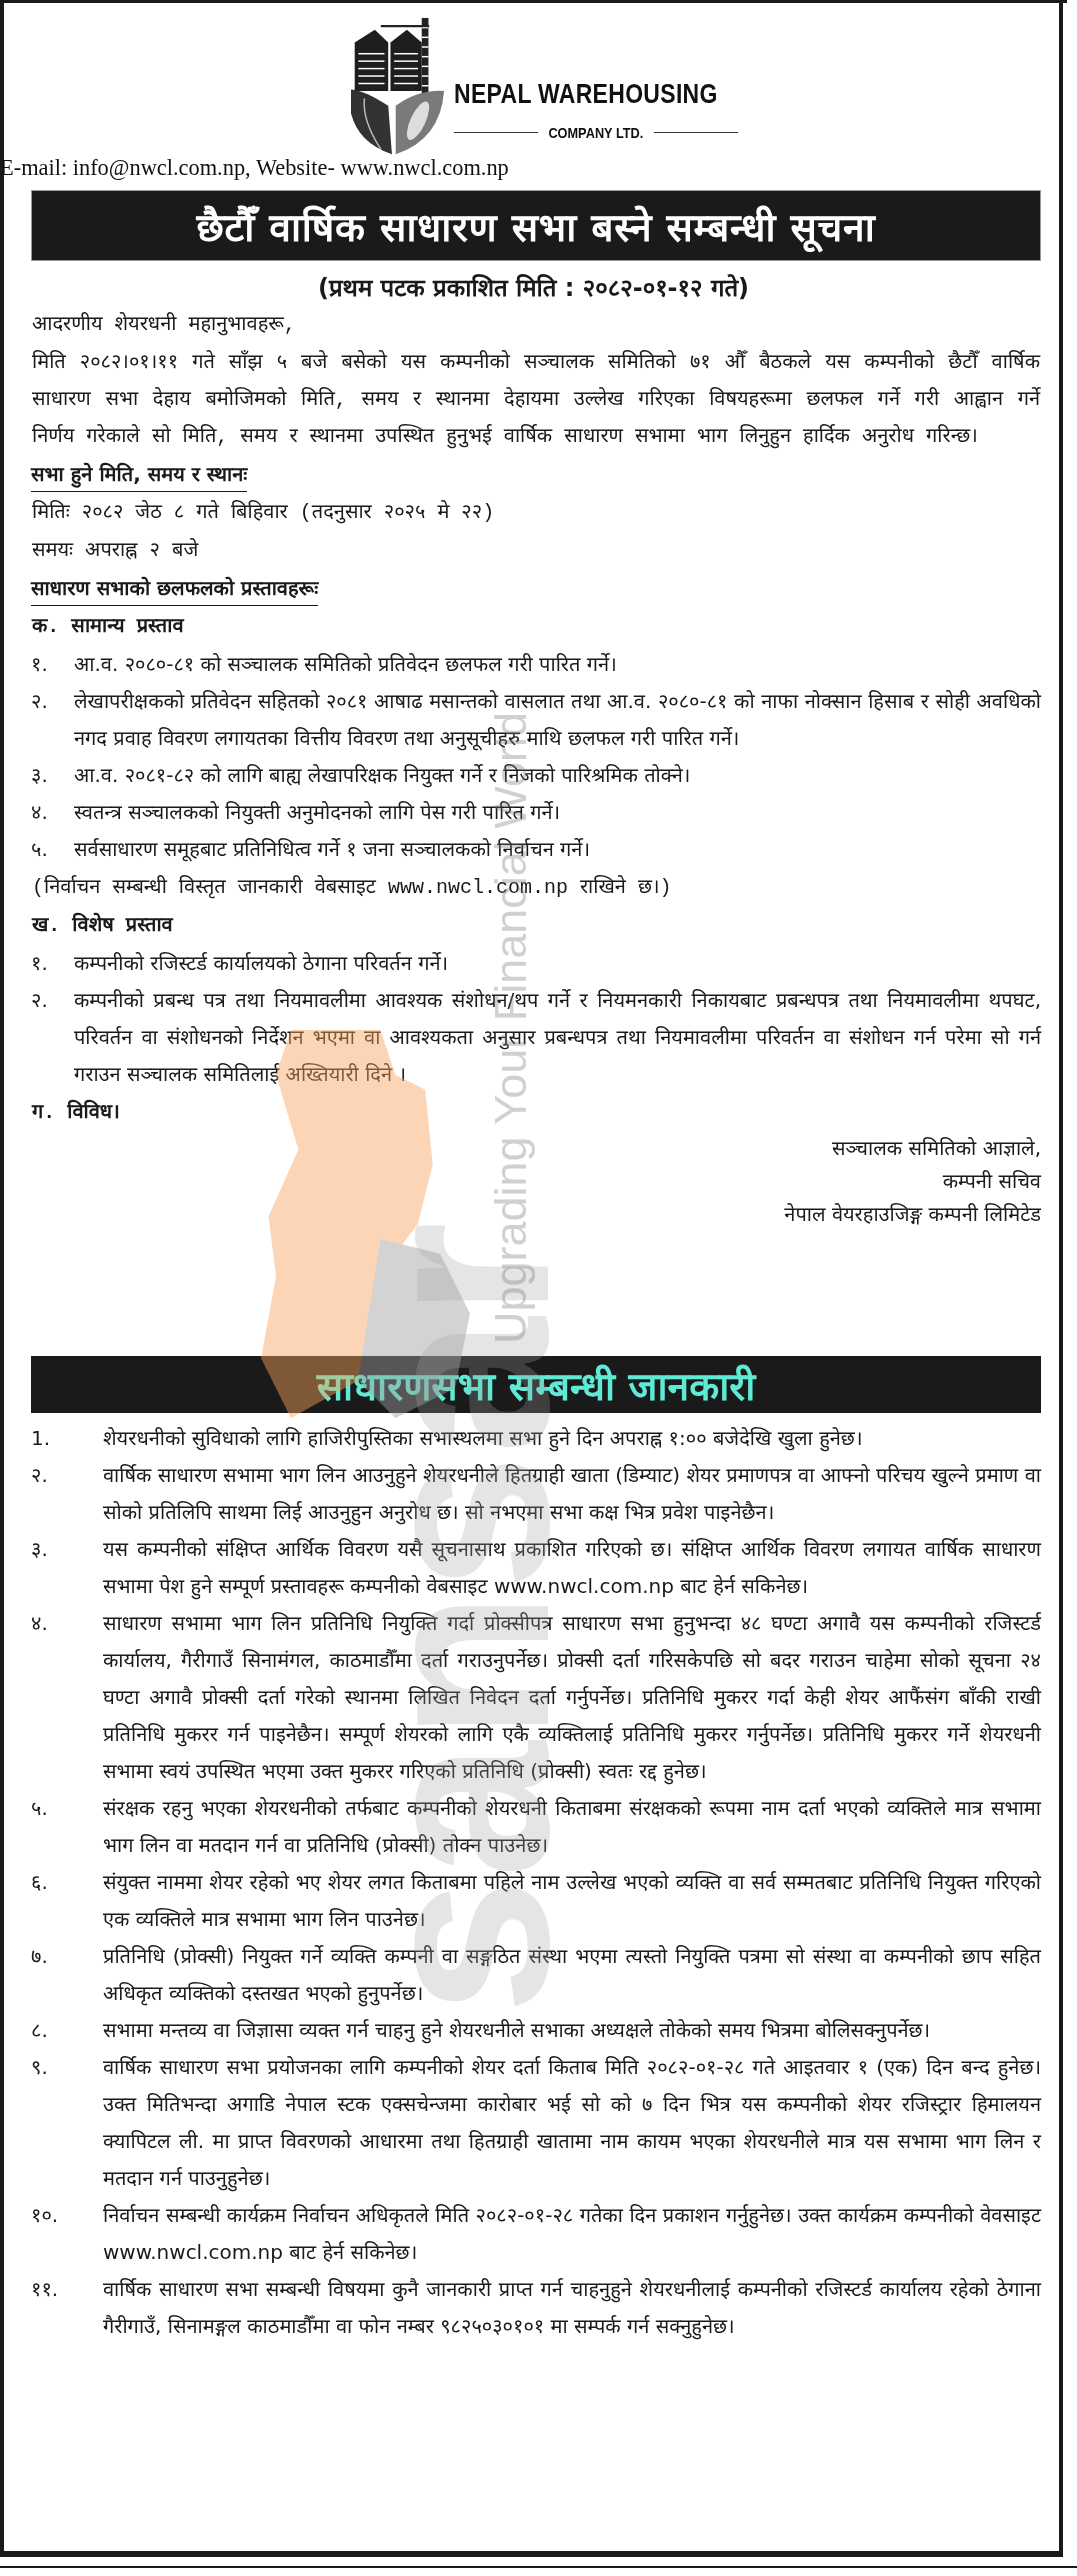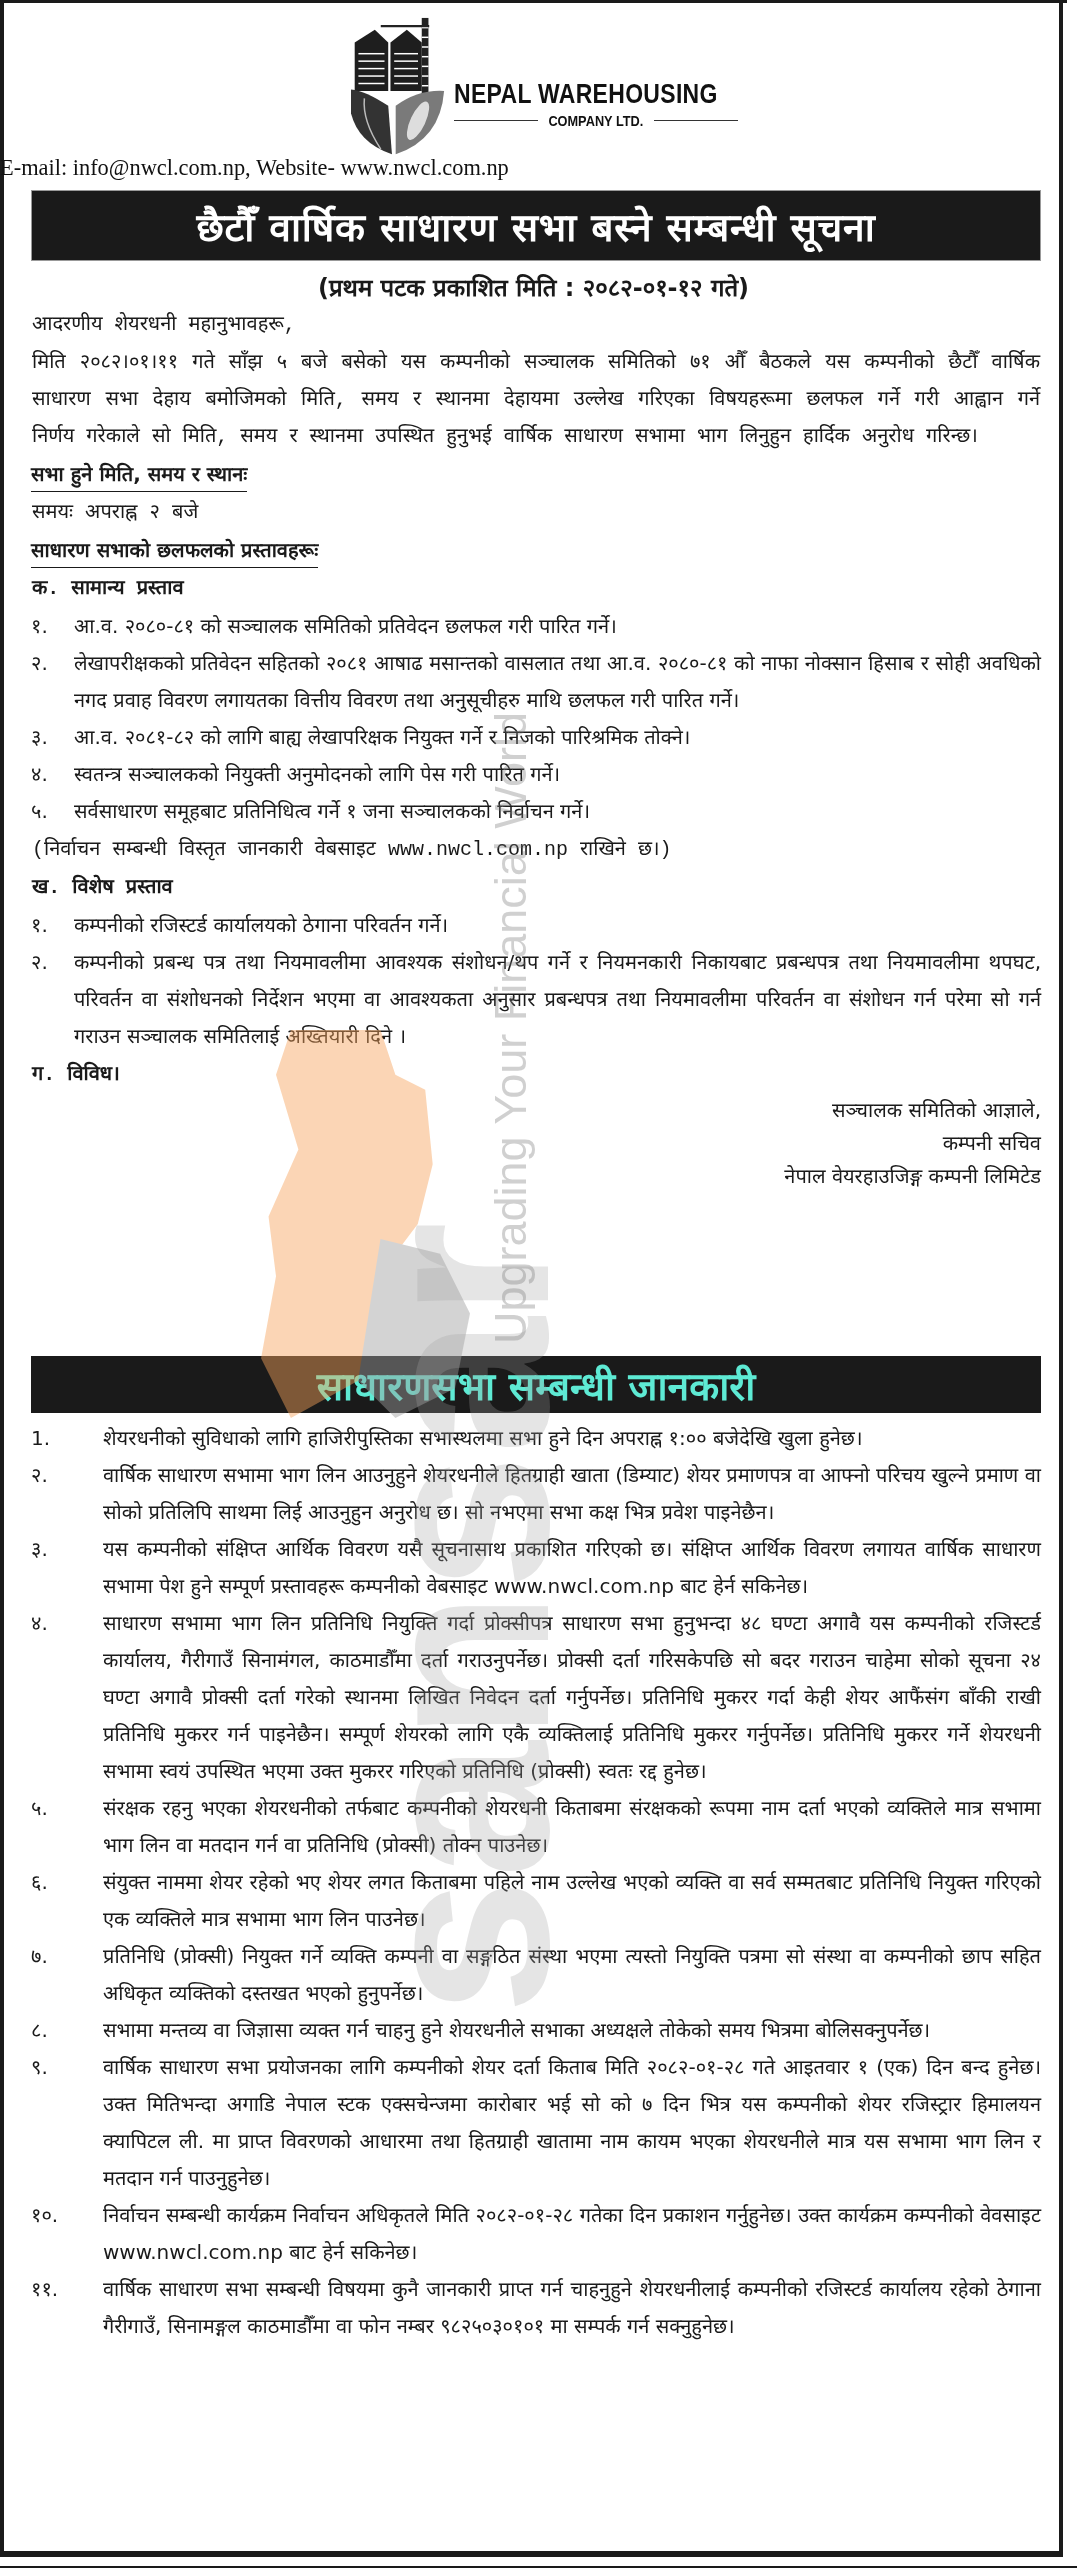--- a/index.html
+++ b/index.html
@@ -16,21 +16,21 @@
   .bottom-rule { position: absolute; left: 0; top: 2566px; width: 1077px; height: 1.5px; background: #1a1a1a; }
 
   
   .header { position: absolute; left: 0; top: 0; width: 1067px; height: 187px; }
   .logo { position: absolute; left: 321px; top: 9px; width: 127px; height: 149px; }
   .brand { position: absolute; left: 454px; top: 78px; }
   .brand-name {
     font-family: "Liberation Sans", sans-serif; font-weight: bold; font-size: 28px;
     letter-spacing: 0.4px; transform: scaleX(0.82); transform-origin: left center; white-space: nowrap; color: #111;
   }
-  .brand-sub { display: flex; align-items: center; gap: 2px; margin-top: 2px; width: 284px; }
+  .brand-sub { display: flex; align-items: center; gap: 2px; margin-top: 14px; width: 284px; }
   .brand-sub .line { flex: 1; height: 1.1px; background: #333; }
   .brand-sub span {
     font-family: "Liberation Sans", sans-serif; font-weight: bold; font-size: 15px; color: #111;
     transform: scaleX(0.85); display: inline-block;
   }
   .contact {
     position: absolute; left: 0; width: 1067px; top: 155px; 
     font-family: "Liberation Serif", serif; font-size: 22.4px; color: #111;
   }
 
@@ -131,20 +131,21 @@
 
 <div class="title-bar">
   <h1>छैटौँ वार्षिक साधारण सभा बस्ने सम्बन्धी सूचना</h1>
 </div>
 <div class="published">(प्रथम पटक प्रकाशित मिति : २०८२-०१-१२ गते)</div>
 
 <div class="content" style="top: 305px;">
   <p>आदरणीय शेयरधनी महानुभावहरू,</p>
   <p class="text-justify">मिति २०८२।०१।११ गते साँझ ५ बजे बसेको यस कम्पनीको सञ्चालक समितिको ७१ औँ बैठकले यस कम्पनीको छैटौँ वार्षिक साधारण सभा देहाय बमोजिमको मिति, समय र स्थानमा देहायमा उल्लेख गरिएका विषयहरूमा छलफल गर्ने गरी आह्वान गर्ने निर्णय गरेकाले सो मिति, समय र स्थानमा उपस्थित हुनुभई वार्षिक साधारण सभामा भाग लिनुहुन हार्दिक अनुरोध गरिन्छ।</p>
   <div style="margin-top:0px;"><span class="h-under">सभा हुने मिति, समय र स्थानः</span></div>
+  <p>मितिः २०८२ जेठ ८ गते बिहिवार (तदनुसार २०२५ मे २२)</p>
   <p>समयः  अपराह्न २ बजे</p>
   <div><span class="h-under">साधारण सभाको छलफलको प्रस्तावहरूः</span></div>
   <p class="h-bold">क. सामान्य प्रस्ताव</p>
   <ul class="ol">
     <li>
         <span class="num">१.</span>
         <span class="txt">आ.व. २०८०-८१ को सञ्चालक समितिको प्रतिवेदन छलफल गरी पारित गर्ने।</span>
       </li>
     <li>
         <span class="num">२.</span>

